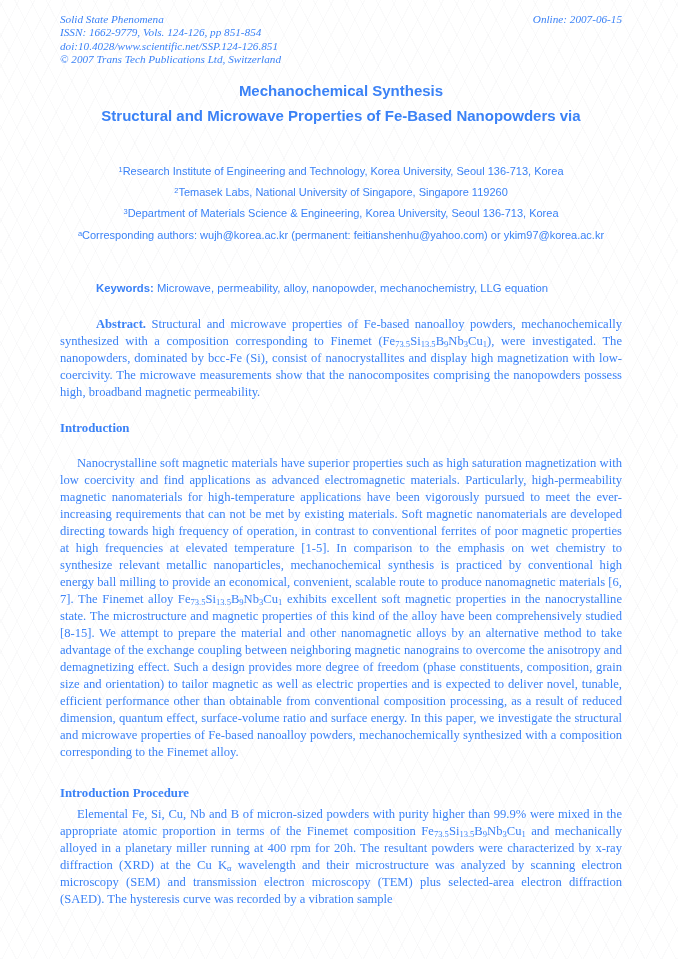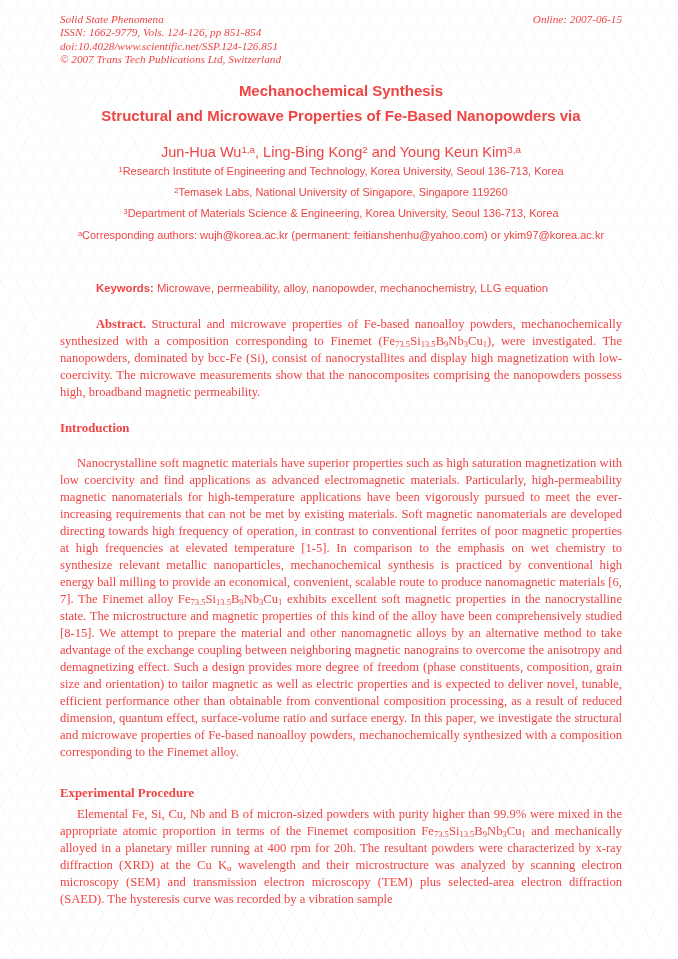--- a/index.html
+++ b/index.html
@@ -1,21 +1,21 @@
 <!DOCTYPE html>
 <html><head>
 <meta charset="utf-8">
 <style>
   html, body { margin: 0; padding: 0; background: #ffffff; }
   .page {
     position: relative;
     width: 678px;
     height: 959px;
     background: #ffffff;
-    color: #ef4444;
+    color: #3b82f6;
     overflow: hidden;
     font-family: "Liberation Serif", "DejaVu Serif", serif;
   }
   .watermark {
     position: absolute;
     inset: 0;
     background-image:
       repeating-linear-gradient(63deg, rgba(40,40,60,0.022) 0 1px, transparent 1px 14px),
       repeating-linear-gradient(-63deg, rgba(40,40,60,0.022) 0 1px, transparent 1px 14px);
     pointer-events: none;
@@ -69,21 +69,20 @@
       <div>© 2007 Trans Tech Publications Ltd, Switzerland</div>
     </div>
     <div class="hdr-right">Online: 2007-06-15</div>
   </div>
 
   <div class="block title sans">
     <div>Mechanochemical Synthesis</div>
     <div>Structural and Microwave Properties of Fe-Based Nanopowders via</div>
   </div>
 
-  <div class="block authors sans"><span>Jun-Hua Wu</span><sup>1,a</sup><span>, Ling-Bing Kong</span><sup>2</sup><span> and Young Keun Kim</span><sup>3,a</sup></div>
 
   <div class="block affils sans">
     <div class="affil"><sup>1</sup><span>Research Institute of Engineering and Technology, Korea University, Seoul 136-713, Korea</span></div>
     <div class="affil"><sup>2</sup><span>Temasek Labs, National University of Singapore, Singapore 119260</span></div>
     <div class="affil"><sup>3</sup><span>Department of Materials Science &amp; Engineering, Korea University, Seoul 136-713, Korea</span></div>
   </div>
 
   <div class="block corresp sans"><sup>a</sup><span>Corresponding authors: wujh@korea.ac.kr (permanent: feitianshenhu@yahoo.com) or ykim97@korea.ac.kr</span></div>
 
   <div class="block keywords sans"><span class="b">Keywords:</span><span> Microwave, permeability, alloy, nanopowder, mechanochemistry, LLG equation</span></div>
@@ -91,16 +90,16 @@
   <div class="block abstract">
     <div class="para"><span class="b">Abstract.</span><span> Structural and microwave properties of Fe-based nanoalloy powders, mechanochemically synthesized with a composition corresponding to Finemet (Fe</span><sub>73.5</sub><span>Si</span><sub>13.5</sub><span>B</span><sub>9</sub><span>Nb</span><sub>3</sub><span>Cu</span><sub>1</sub><span>), were investigated. The nanopowders, dominated by bcc-Fe (Si), consist of nanocrystallites and display high magnetization with low-coercivity. The microwave measurements show that the nanocomposites comprising the nanopowders possess high, broadband magnetic permeability.</span></div>
   </div>
 
   <div class="block sec-intro">
     <div class="sec-head">Introduction</div>
     <div class="para indent"><span>Nanocrystalline soft magnetic materials have superior properties such as high saturation magnetization with low coercivity and find applications as advanced electromagnetic materials. Particularly, high-permeability magnetic nanomaterials for high-temperature applications have been vigorously pursued to meet the ever-increasing requirements that can not be met by existing materials. Soft magnetic nanomaterials are developed directing towards high frequency of operation, in contrast to conventional ferrites of poor magnetic properties at high frequencies at elevated temperature [1-5]. In comparison to the emphasis on wet chemistry to synthesize relevant metallic nanoparticles, mechanochemical synthesis is practiced by conventional high energy ball milling to provide an economical, convenient, scalable route to produce nanomagnetic materials [6, 7]. The Finemet alloy Fe</span><sub>73.5</sub><span>Si</span><sub>13.5</sub><span>B</span><sub>9</sub><span>Nb</span><sub>3</sub><span>Cu</span><sub>1</sub><span> exhibits excellent soft magnetic properties in the nanocrystalline state. The microstructure and magnetic properties of this kind of the alloy have been comprehensively studied [8-15]. We attempt to prepare the material and other nanomagnetic alloys by an alternative method to take advantage of the exchange coupling between neighboring magnetic nanograins to overcome the anisotropy and demagnetizing effect. Such a design provides more degree of freedom (phase constituents, composition, grain size and orientation) to tailor magnetic as well as electric properties and is expected to deliver novel, tunable, efficient performance other than obtainable from conventional composition processing, as a result of reduced dimension, quantum effect, surface-volume ratio and surface energy. In this paper, we investigate the structural and microwave properties of Fe-based nanoalloy powders, mechanochemically synthesized with a composition corresponding to the Finemet alloy.</span></div>
   </div>
 
   <div class="block sec-exp">
-    <div class="sec-head">Experimental Procedure</div>
+    <div class="sec-head">Introduction Procedure</div>
     <div class="para indent"><span>Elemental Fe, Si, Cu, Nb and B of micron-sized powders with purity higher than 99.9% were mixed in the appropriate atomic proportion in terms of the Finemet composition Fe</span><sub>73.5</sub><span>Si</span><sub>13.5</sub><span>B</span><sub>9</sub><span>Nb</span><sub>3</sub><span>Cu</span><sub>1</sub><span> and mechanically alloyed in a planetary miller running at 400 rpm for 20h. The resultant powders were characterized by x-ray diffraction (XRD) at the Cu K</span><sub>α</sub><span> wavelength and their microstructure was analyzed by scanning electron microscopy (SEM) and transmission electron microscopy (TEM) plus selected-area electron diffraction (SAED). The hysteresis curve was recorded by a vibration sample</span></div>
   </div>
 </div>
 
 </body></html>

